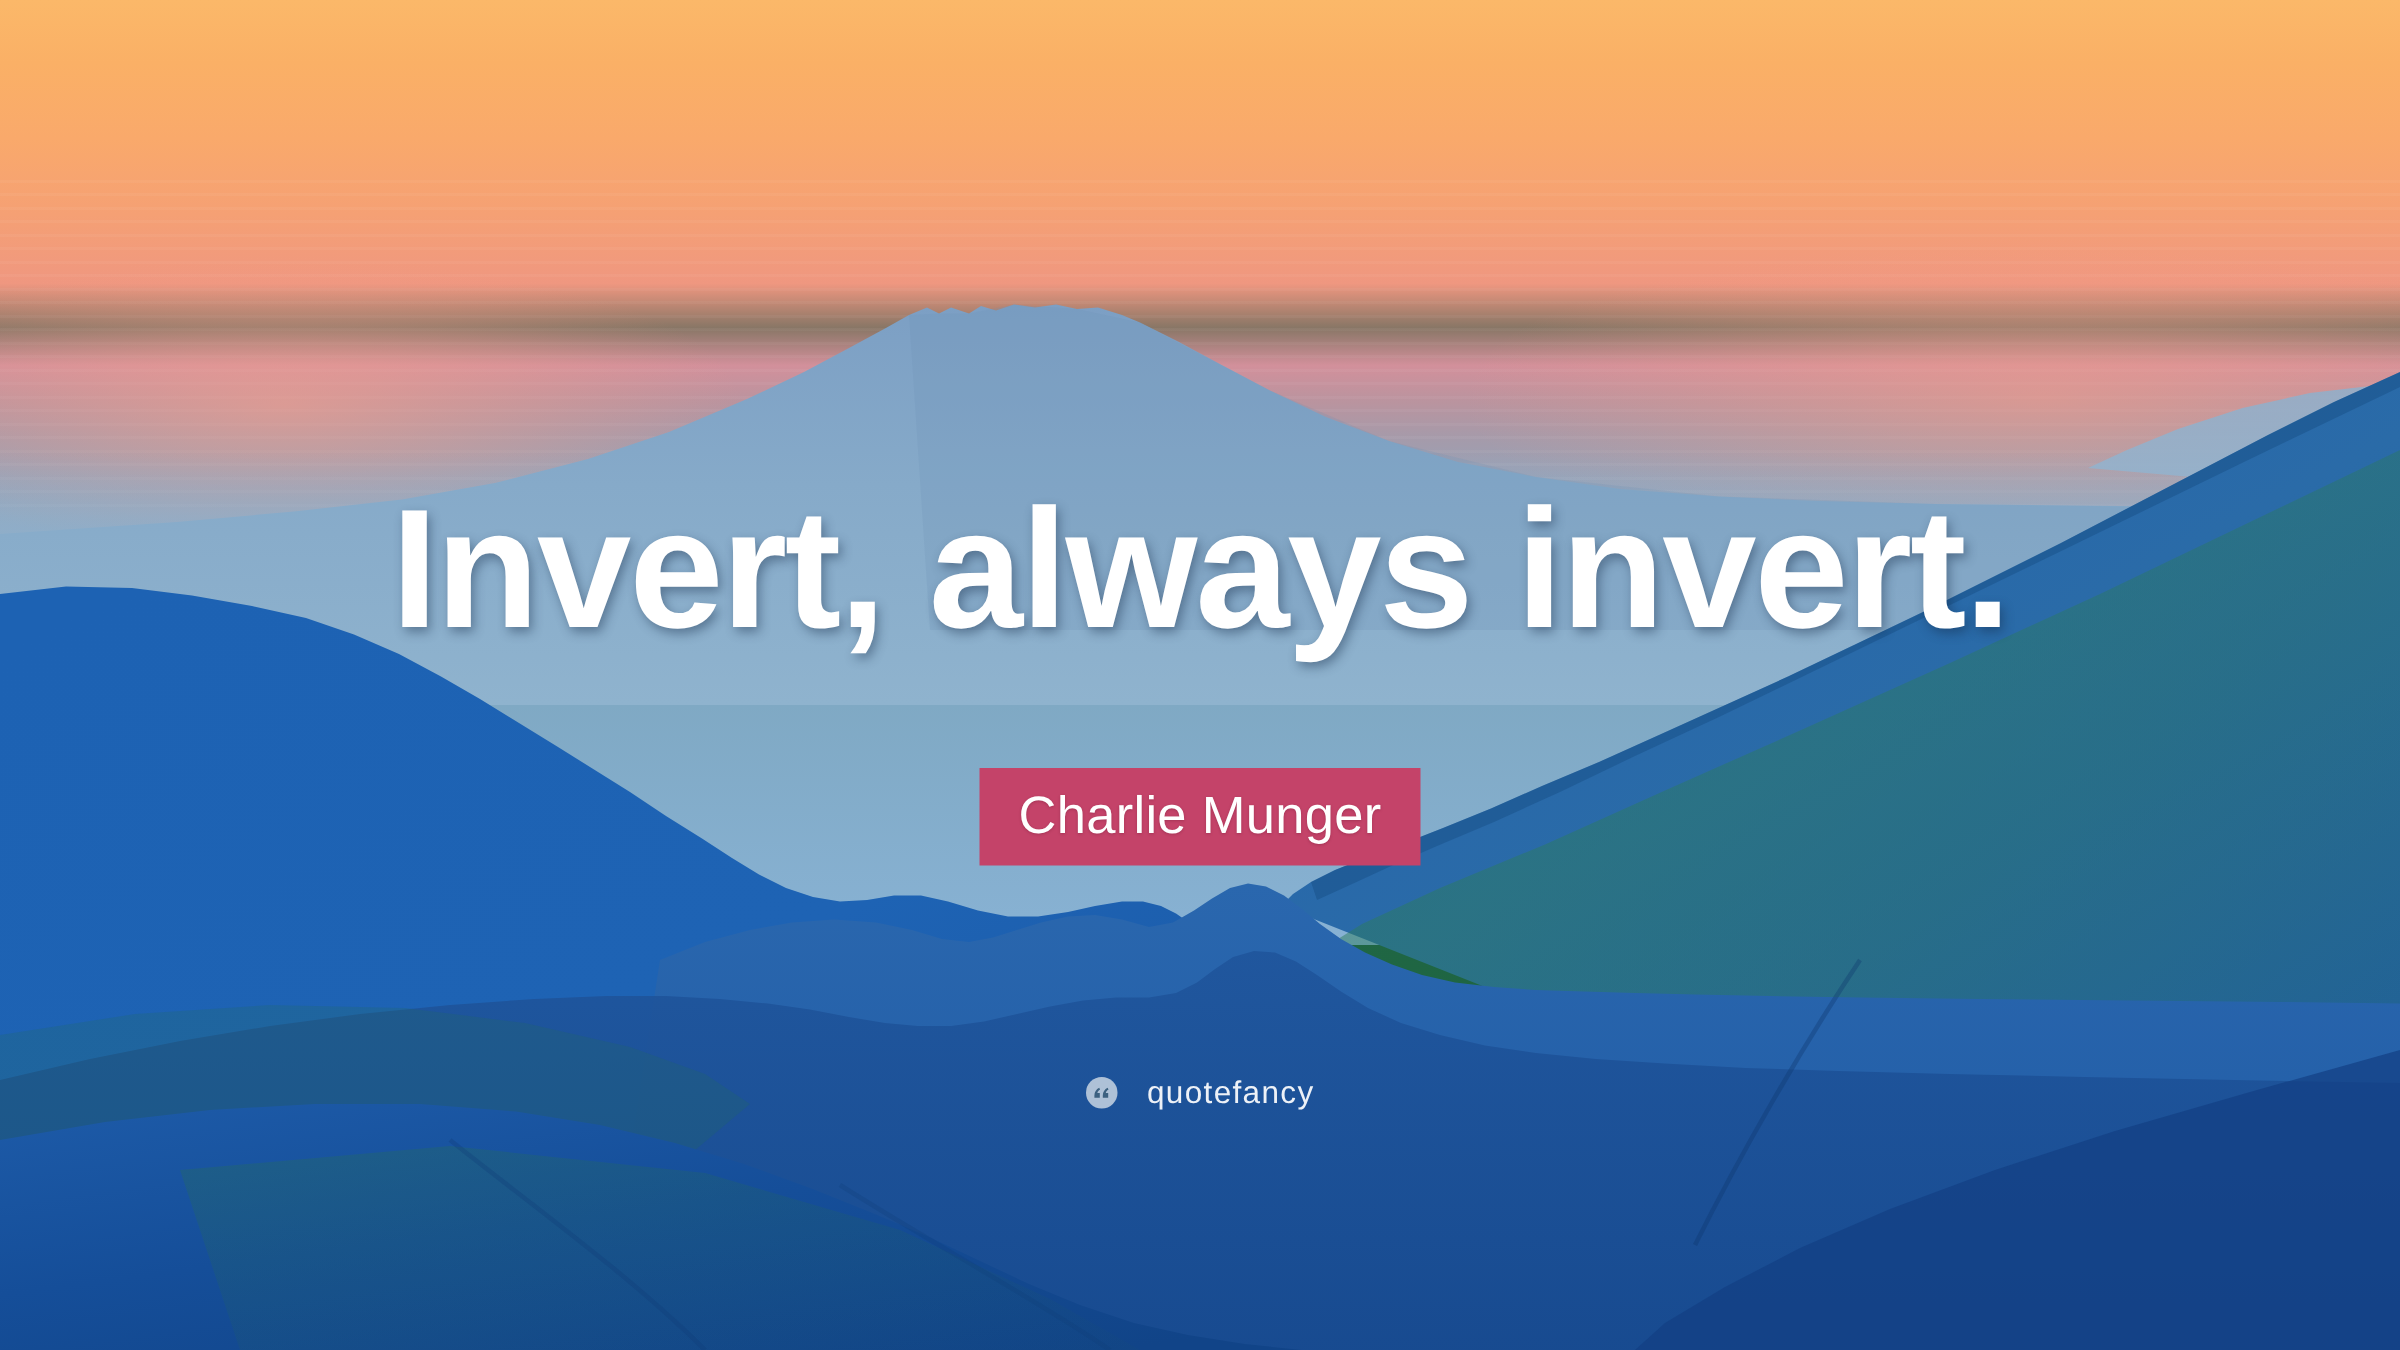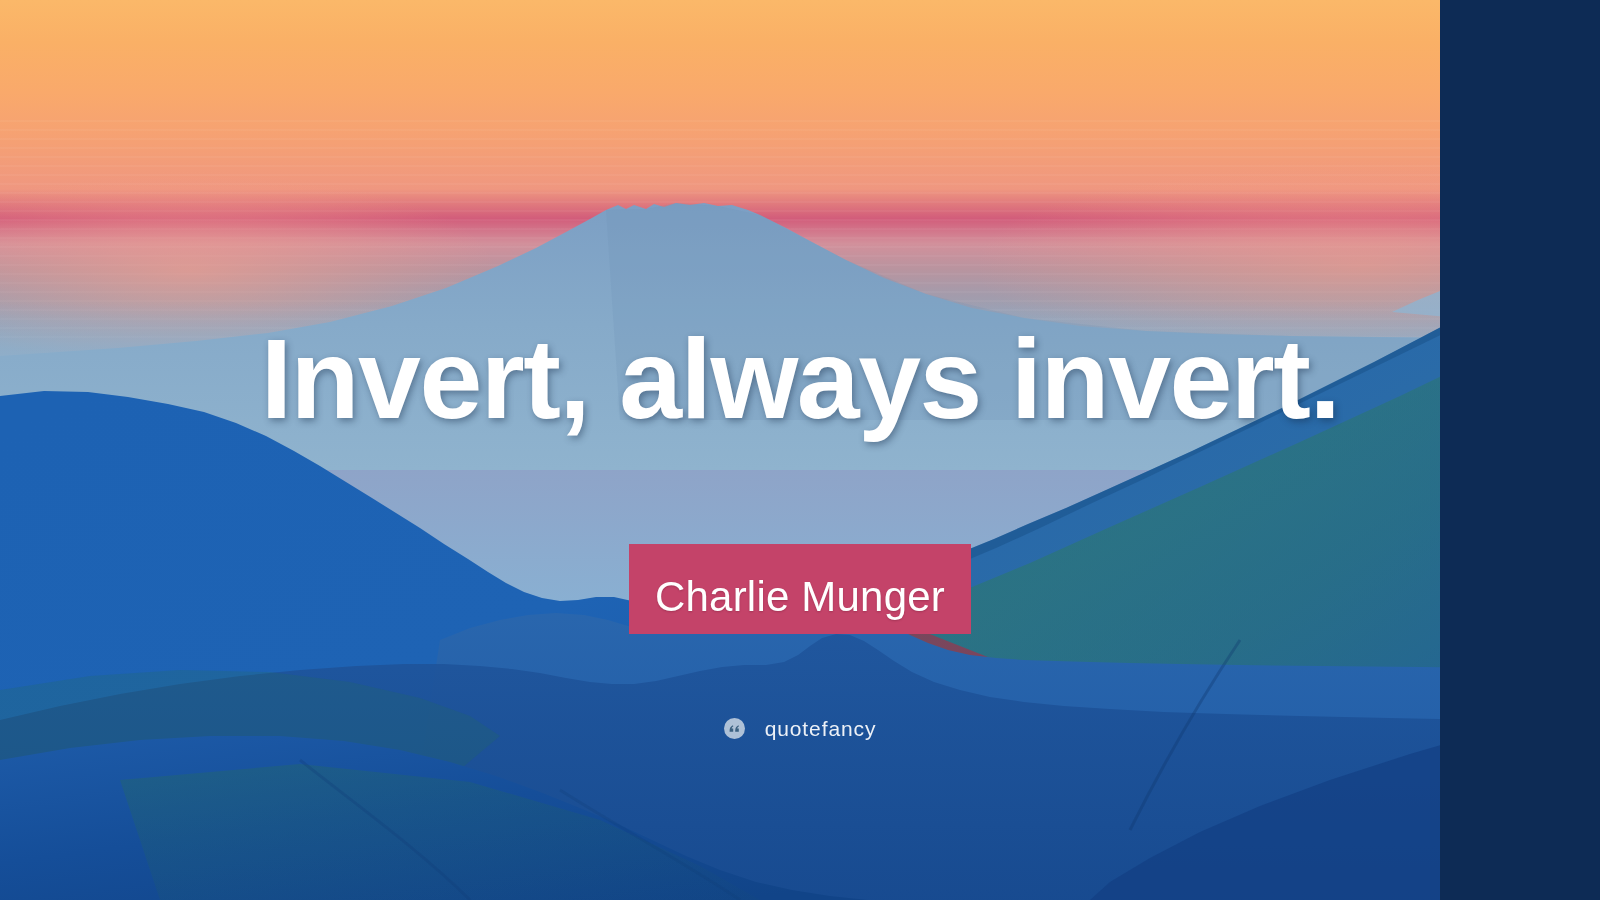--- a/index.html
+++ b/index.html
@@ -6,24 +6,24 @@
     margin: 0;
     padding: 0;
     background: #0d2b55;
   }
   body {
     font-family: "Liberation Sans", sans-serif;
   }
 
   #stage {
     position: relative;
-    width: 1440px;
+    width: 1600px;
     height: 900px;
     overflow: hidden;
-    background: #be185d;
+    background: #14532d;
   }
 
   
   .sky {
     position: absolute;
     left: 0; top: 0;
     width: 1600px;
     height: 420px;
     background: linear-gradient(to bottom,
       #fbb869 0%,
@@ -116,26 +116,25 @@
     left: 0;
     width: 1600px;
     text-align: center;
   }
   .author-banner {
     display: inline-block;
     background: #c44369;
     color: #ffffff;
     font-family: "Liberation Sans", sans-serif;
     font-weight: 400;
-    font-size: 42px;
+    font-size: 35px;
     line-height: 1;
-    padding: 32px 26px 16px 26px;
+    padding: 14px 26px 16px 26px;
     letter-spacing: 0.2px;
     text-shadow: 0 1px 2px rgba(70,10,30,0.25);
-    margin-top: 32px;
   }
 
   
   .watermark {
     position: absolute;
     top: 718px;
     left: 0;
     width: 1600px;
     display: flex;
     justify-content: center;

